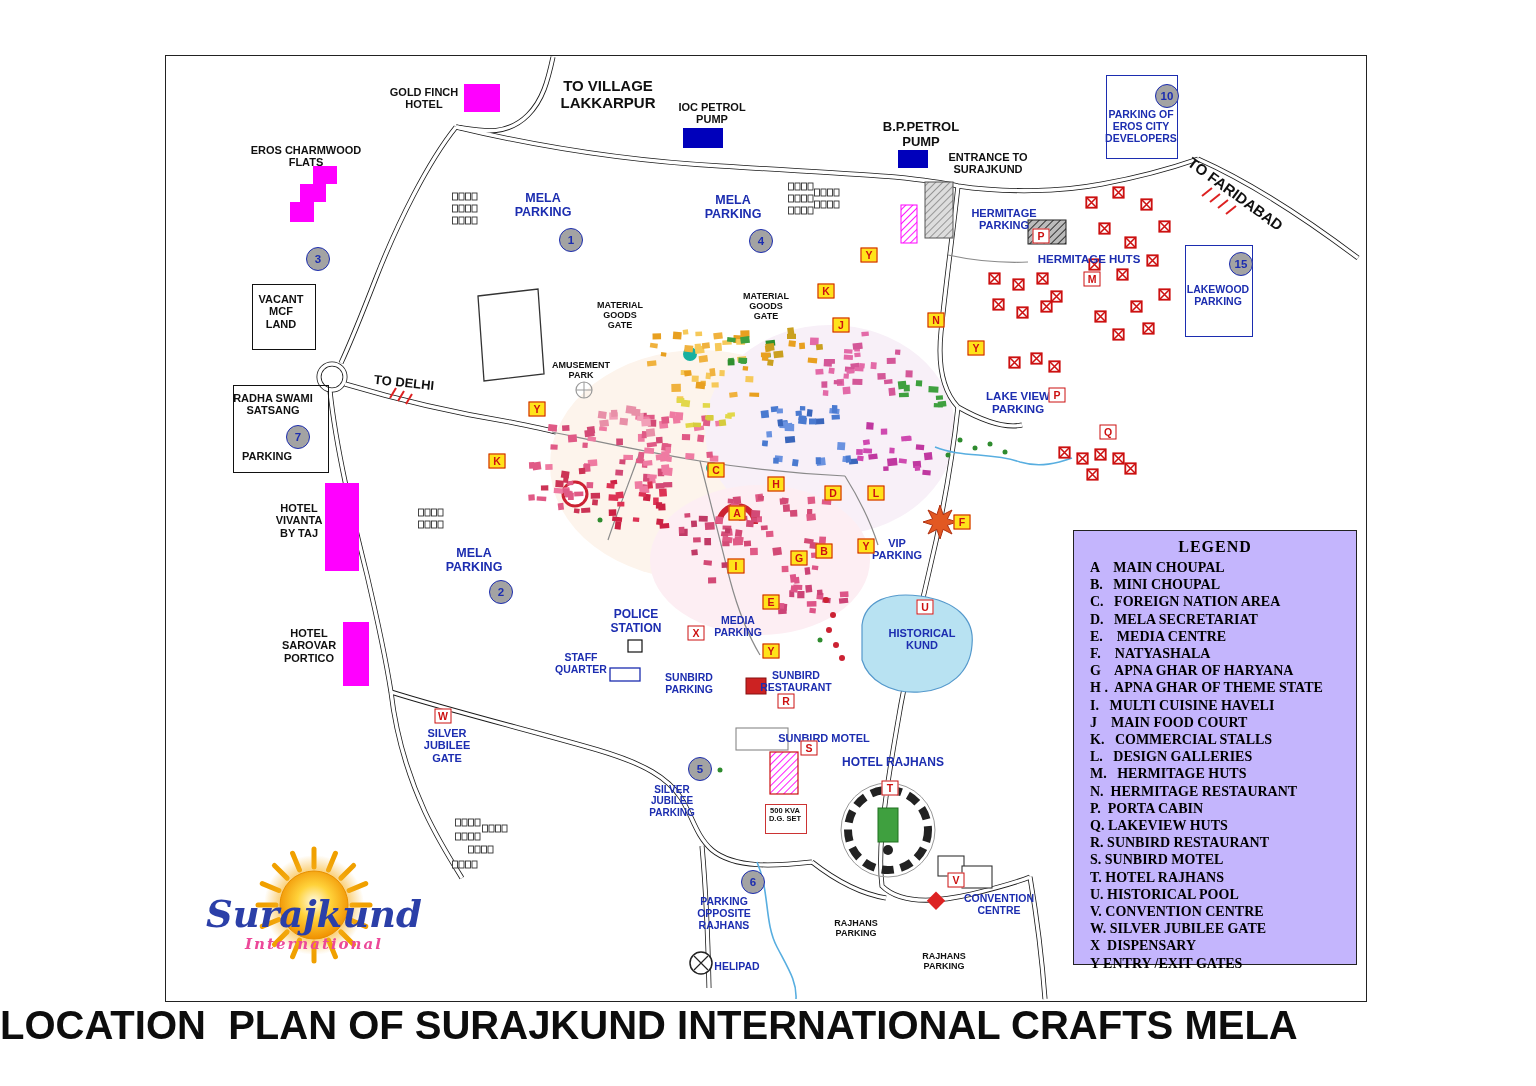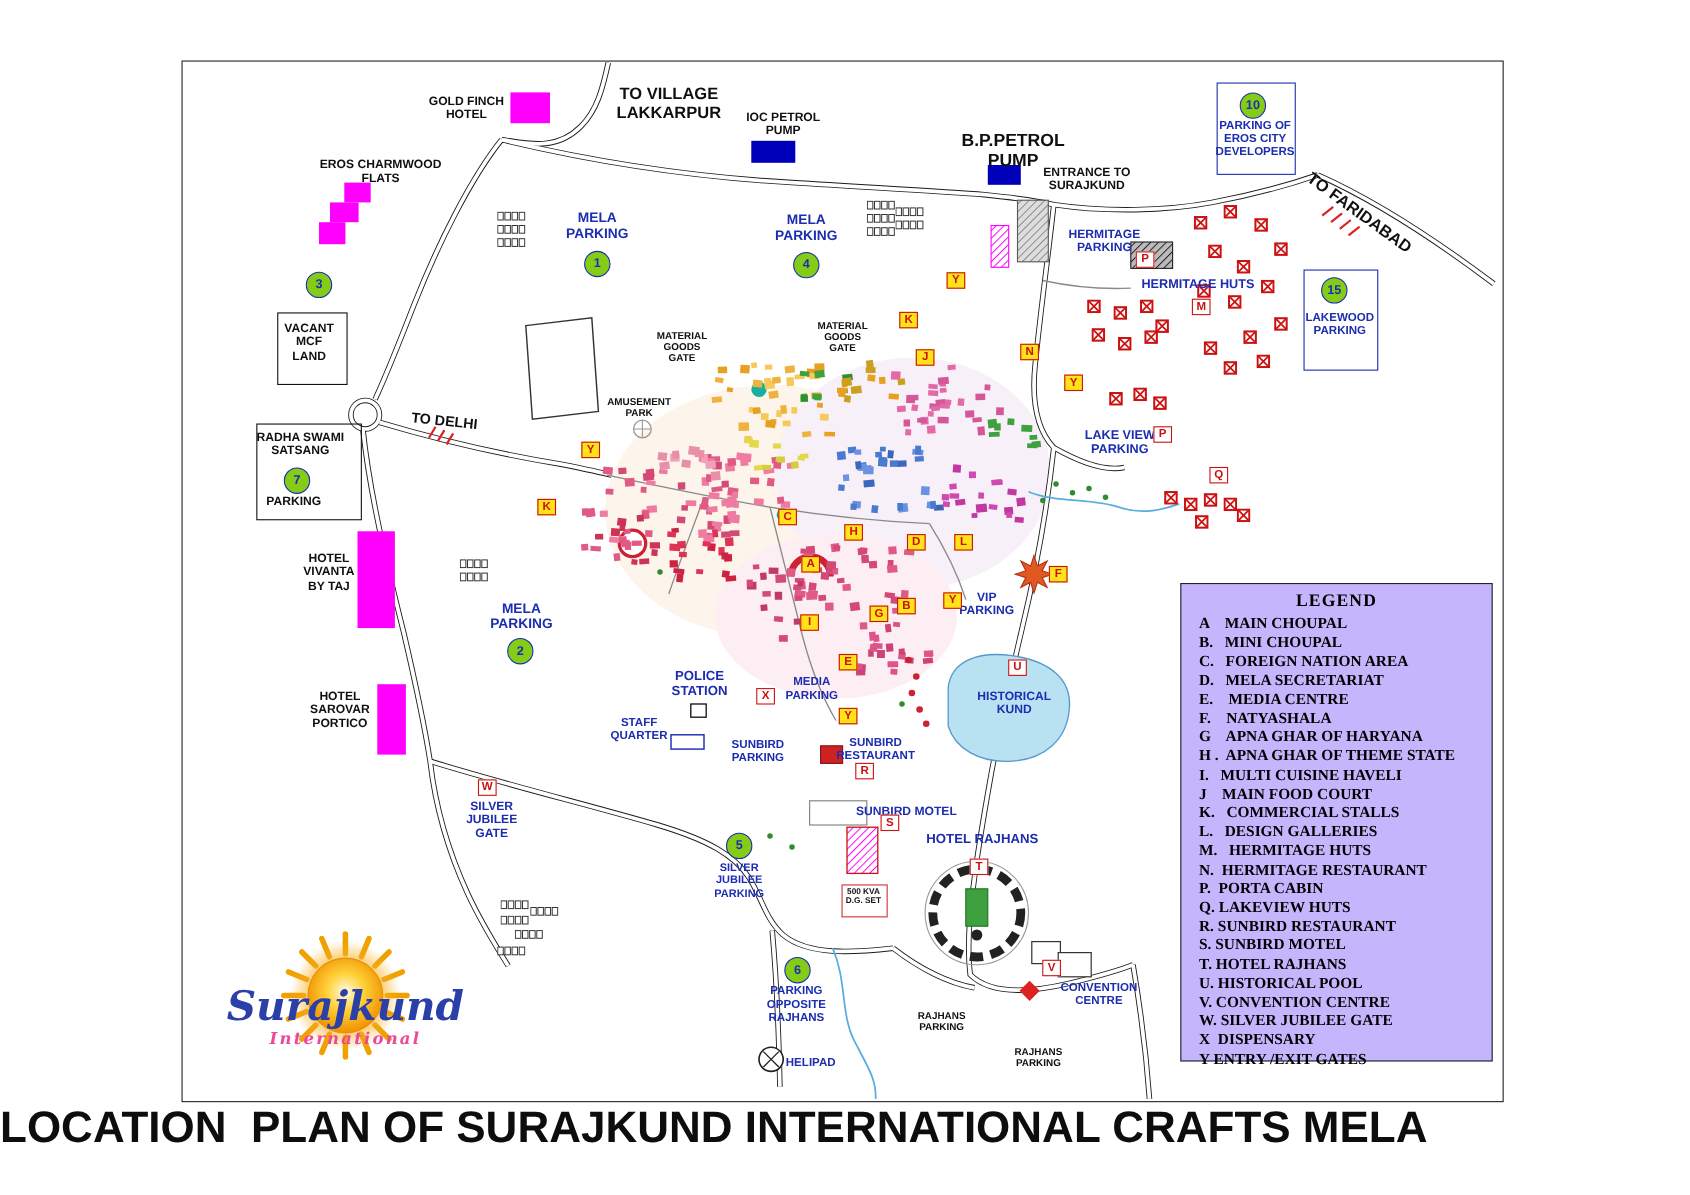--- a/index.html
+++ b/index.html
@@ -5,22 +5,22 @@
   html,body{margin:0;padding:0;background:#ffffff;width:1536px;height:1086px;overflow:hidden;}
   #stage{position:relative;width:1536px;height:1086px;font-family:"Liberation Sans",sans-serif;}
   #map-frame{position:absolute;left:165px;top:55px;width:1200px;height:945px;border:1.5px solid #222;background:#fff;}
   #map-svg{position:absolute;left:0;top:0;width:1536px;height:1086px;pointer-events:none;}
   #labels-layer{position:absolute;left:0;top:0;width:1536px;height:1086px;}
   .lbl{position:absolute;transform:translateX(-50%);text-align:center;font-weight:700;white-space:pre-line;line-height:1.13;letter-spacing:0;}
   .lbl.blue{color:#1c2db0;}
   .lbl.black{color:#101010;}
   .box{position:absolute;border:1.4px solid #111;background:transparent;}
   .numcircle{position:absolute;width:22px;height:22px;border-radius:50%;border:1.6px solid #1c2db0;color:#1c2db0;
-    font-size:11.5px;font-weight:700;display:flex;align-items:center;justify-content:center;background:#84cc16;
-    transform:translate(-50%,-50%);}
+    font-size:11.5px;font-weight:700;display:flex;align-items:center;justify-content:center;background:#a3a3a3;
+    transform:translate(-50%,-50%);margin-left:28px;}
   .letter{position:absolute;min-width:13px;height:13px;padding:0 1px;font-size:10.5px;font-weight:700;color:#cc1111;
     display:flex;align-items:center;justify-content:center;transform:translate(-50%,-50%);line-height:13px;}
   .letter.gate{background:#ffe31a;border:1px solid #cc1111;}
   .letter.site{background:#ffffff;border:1px solid #cc1111;}
   
   .rd-o{fill:none;stroke:#1a1a1a;stroke-width:5;}
   .rd-i{fill:none;stroke:#ffffff;stroke-width:3.4;}
   .thin{fill:none;stroke:#8a8a8a;stroke-width:1.2;}
   .wtr{fill:none;stroke:#58aee0;stroke-width:1.6;}
   
@@ -583,26 +583,26 @@
       <div class="box" style="left: 233px; top: 385px; width: 94px; height: 86px; border-color: rgb(17, 17, 17);"></div>
       <div class="box" style="left: 1106px; top: 75px; width: 70px; height: 82px; border-color: rgb(28, 45, 176);"></div>
       <div class="box" style="left: 1185px; top: 245px; width: 66px; height: 90px; border-color: rgb(28, 45, 176);"></div>
       <div class="box" style="left: 765px; top: 804px; width: 40px; height: 28px; border-color: rgb(204, 51, 51);"></div>
       <div class="lbl black" style="left: 424px; top: 86px; font-size: 11px;">GOLD FINCH
 HOTEL</div>
       <div class="lbl black" style="left: 608px; top: 78px; font-size: 15px;">TO VILLAGE
 LAKKARPUR</div>
       <div class="lbl black" style="left: 712px; top: 101px; font-size: 11px;">IOC PETROL
 PUMP</div>
-      <div class="lbl black" style="left: 921px; top: 120px; font-size: 16px;">B.P.PETROL
+      <div class="lbl black" style="left: 921px; top: 120px; font-size: 13px;">B.P.PETROL
 PUMP</div>
       <div class="lbl black" style="left: 988px; top: 151px; font-size: 11px;">ENTRANCE TO
 SURAJKUND</div>
       <div class="lbl black" style="left: 1235px; top: 186px; font-size: 15px; transform: translateX(-50%) rotate(36deg);">TO FARIDABAD</div>
-      <div class="lbl black" style="left: 306px; top: 144px; font-size: 11px; margin-left: 40px;">EROS CHARMWOOD
+      <div class="lbl black" style="left: 306px; top: 144px; font-size: 11px;">EROS CHARMWOOD
 FLATS</div>
       <div class="lbl blue" style="left: 543px; top: 191px; font-size: 12.5px;">MELA
 PARKING</div>
       <div class="lbl blue" style="left: 733px; top: 193px; font-size: 12.5px;">MELA
 PARKING</div>
       <div class="lbl blue" style="left: 1004px; top: 207px; font-size: 11px;">HERMITAGE
 PARKING</div>
       <div class="lbl blue" style="left: 1089px; top: 253px; font-size: 11.5px;">HERMITAGE HUTS</div>
       <div class="lbl black" style="left: 281px; top: 293px; font-size: 11px;">VACANT
 MCF

